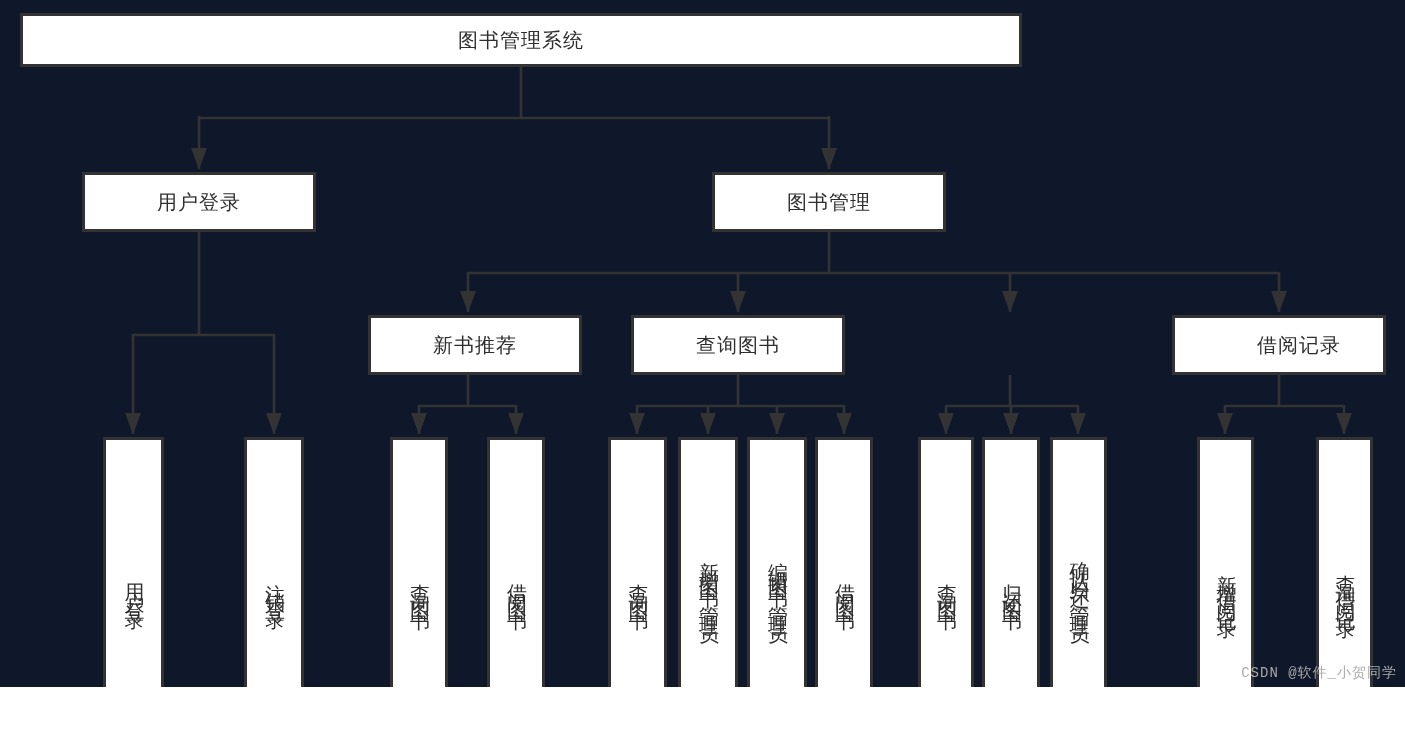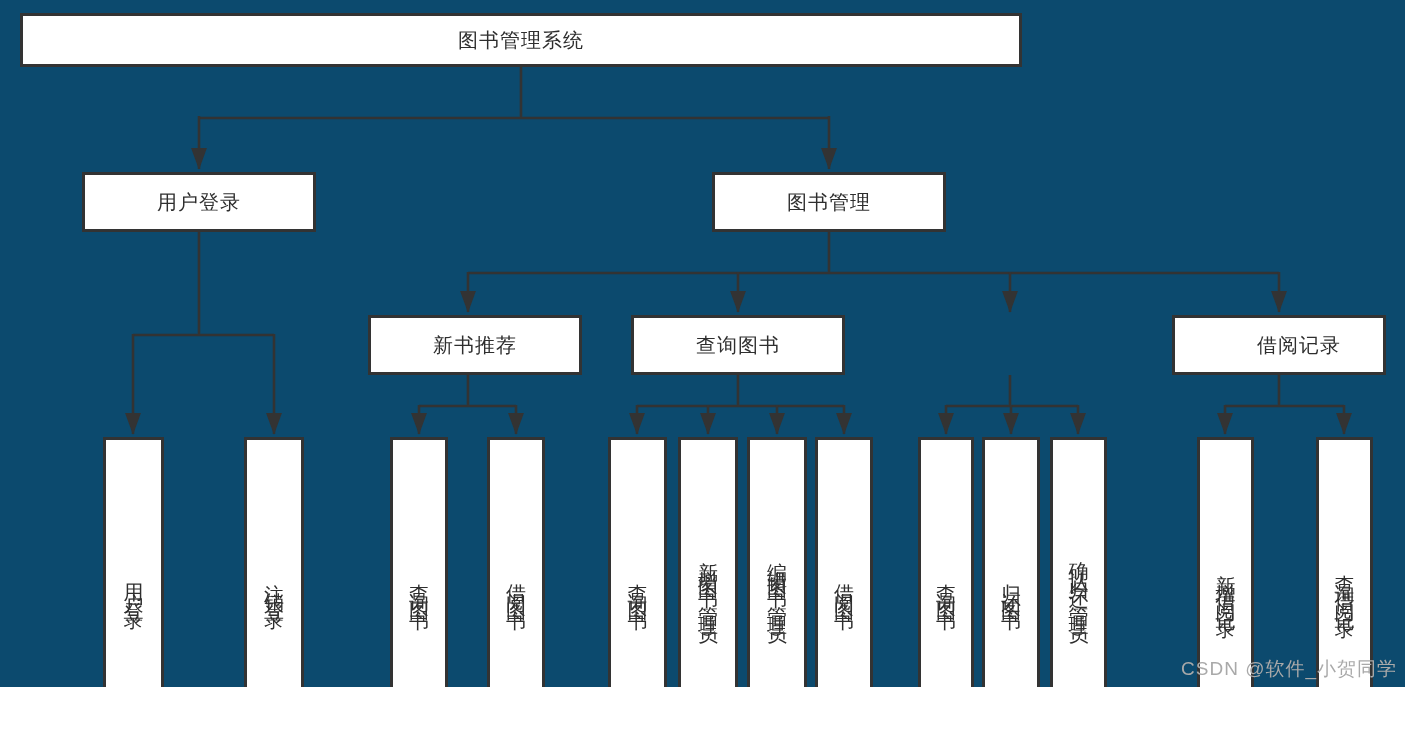--- a/index.html
+++ b/index.html
@@ -1,37 +1,37 @@
 <!DOCTYPE html>
 <html><head>
 <meta charset="utf-8">
 <style>
   html,body { margin:0; padding:0; background:#ffffff; }
   .canvas {
-    position:relative; width:1405px; height:687px; background:#0c4a6e;
-    font-family:Liberation Sans, sans-serif;
+    position:relative; width:1405px; height:687px; background:#0f172a;
+    font-family:Liberation Mono, monospace;
     overflow:hidden;
   }
   .conn { position:absolute; left:0; top:0; }
   .box {
     position:absolute; box-sizing:border-box;
     background:#ffffff; border:3px solid #333333;
     display:flex; align-items:center; justify-content:center;
     color:#2e2e2e;
   }
   .box .lbl { white-space:nowrap; }
   .h .lbl { font-size:20px; letter-spacing:1px; }
   .v .lbl {
     writing-mode:vertical-rl; text-orientation:mixed;
     font-size:20px; letter-spacing:9px; line-height:1.05;
     white-space:nowrap;
   }
   .watermark {
     position:absolute; right:8px; bottom:5px; z-index:10;
-    font-size:19px; color:#a9a9a9; letter-spacing:1px;
+    font-size:14px; color:#a9a9a9; letter-spacing:1px;
   }
 </style>
 </head>
 <body>
 
 <div class="canvas">
 
   <svg class="conn" width="1405" height="747" viewBox="0 0 1405 747">
     <defs>
       <marker id="arrow" viewBox="0 0 11 8" refX="10.6" refY="4" markerWidth="22" markerHeight="16" markerUnits="userSpaceOnUse" orient="auto">

